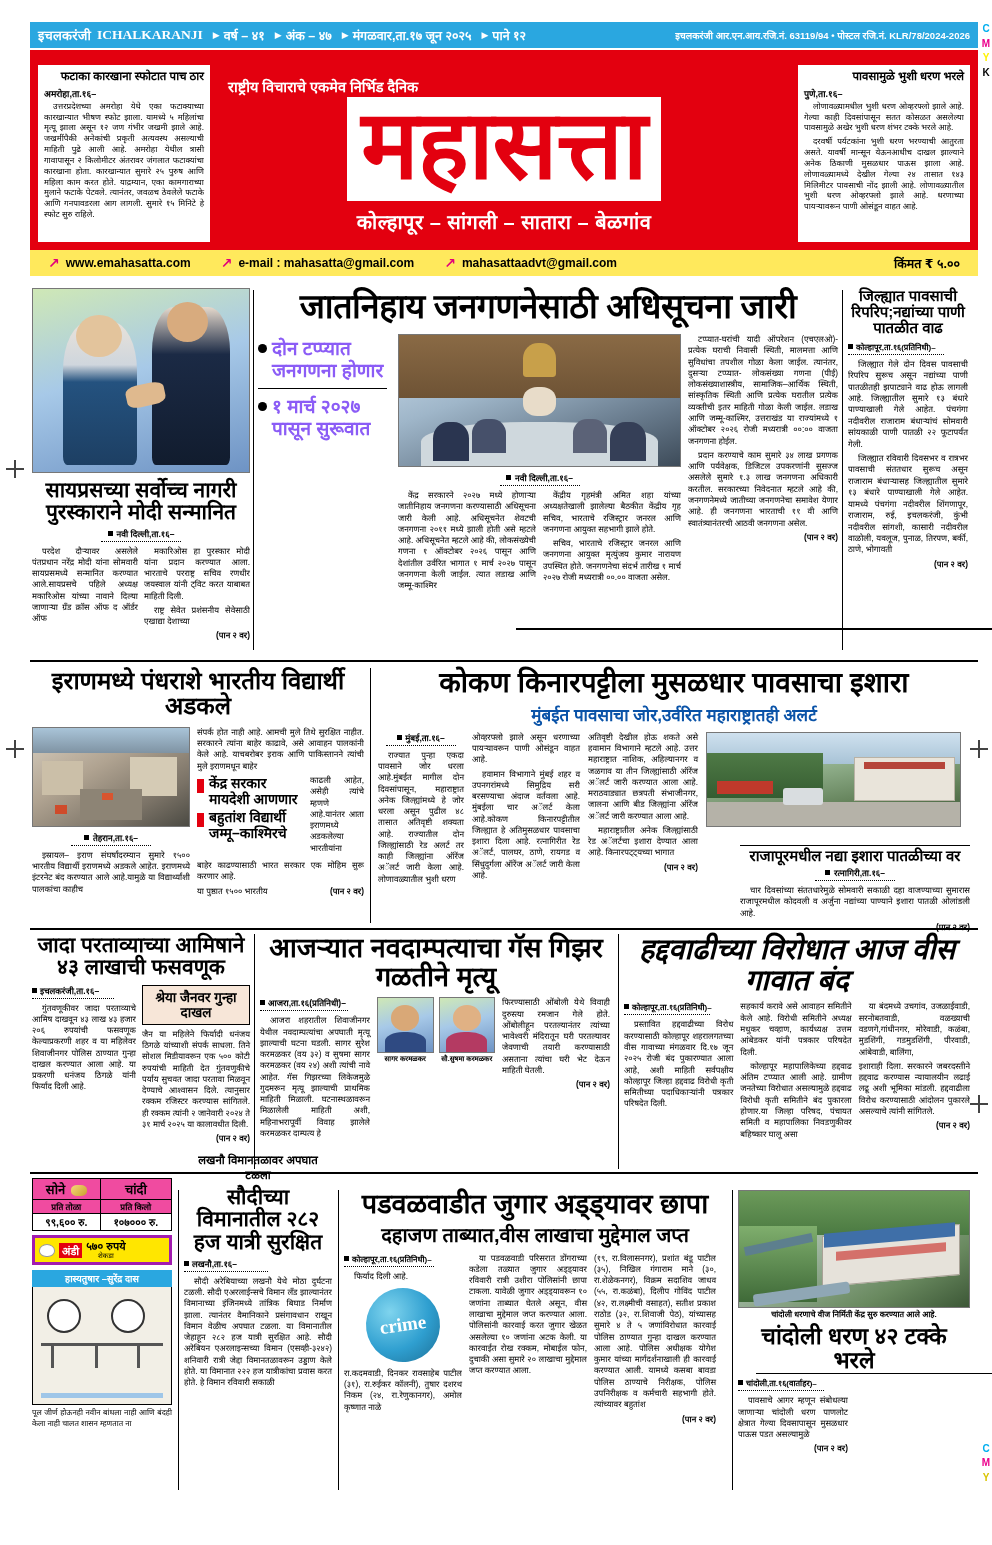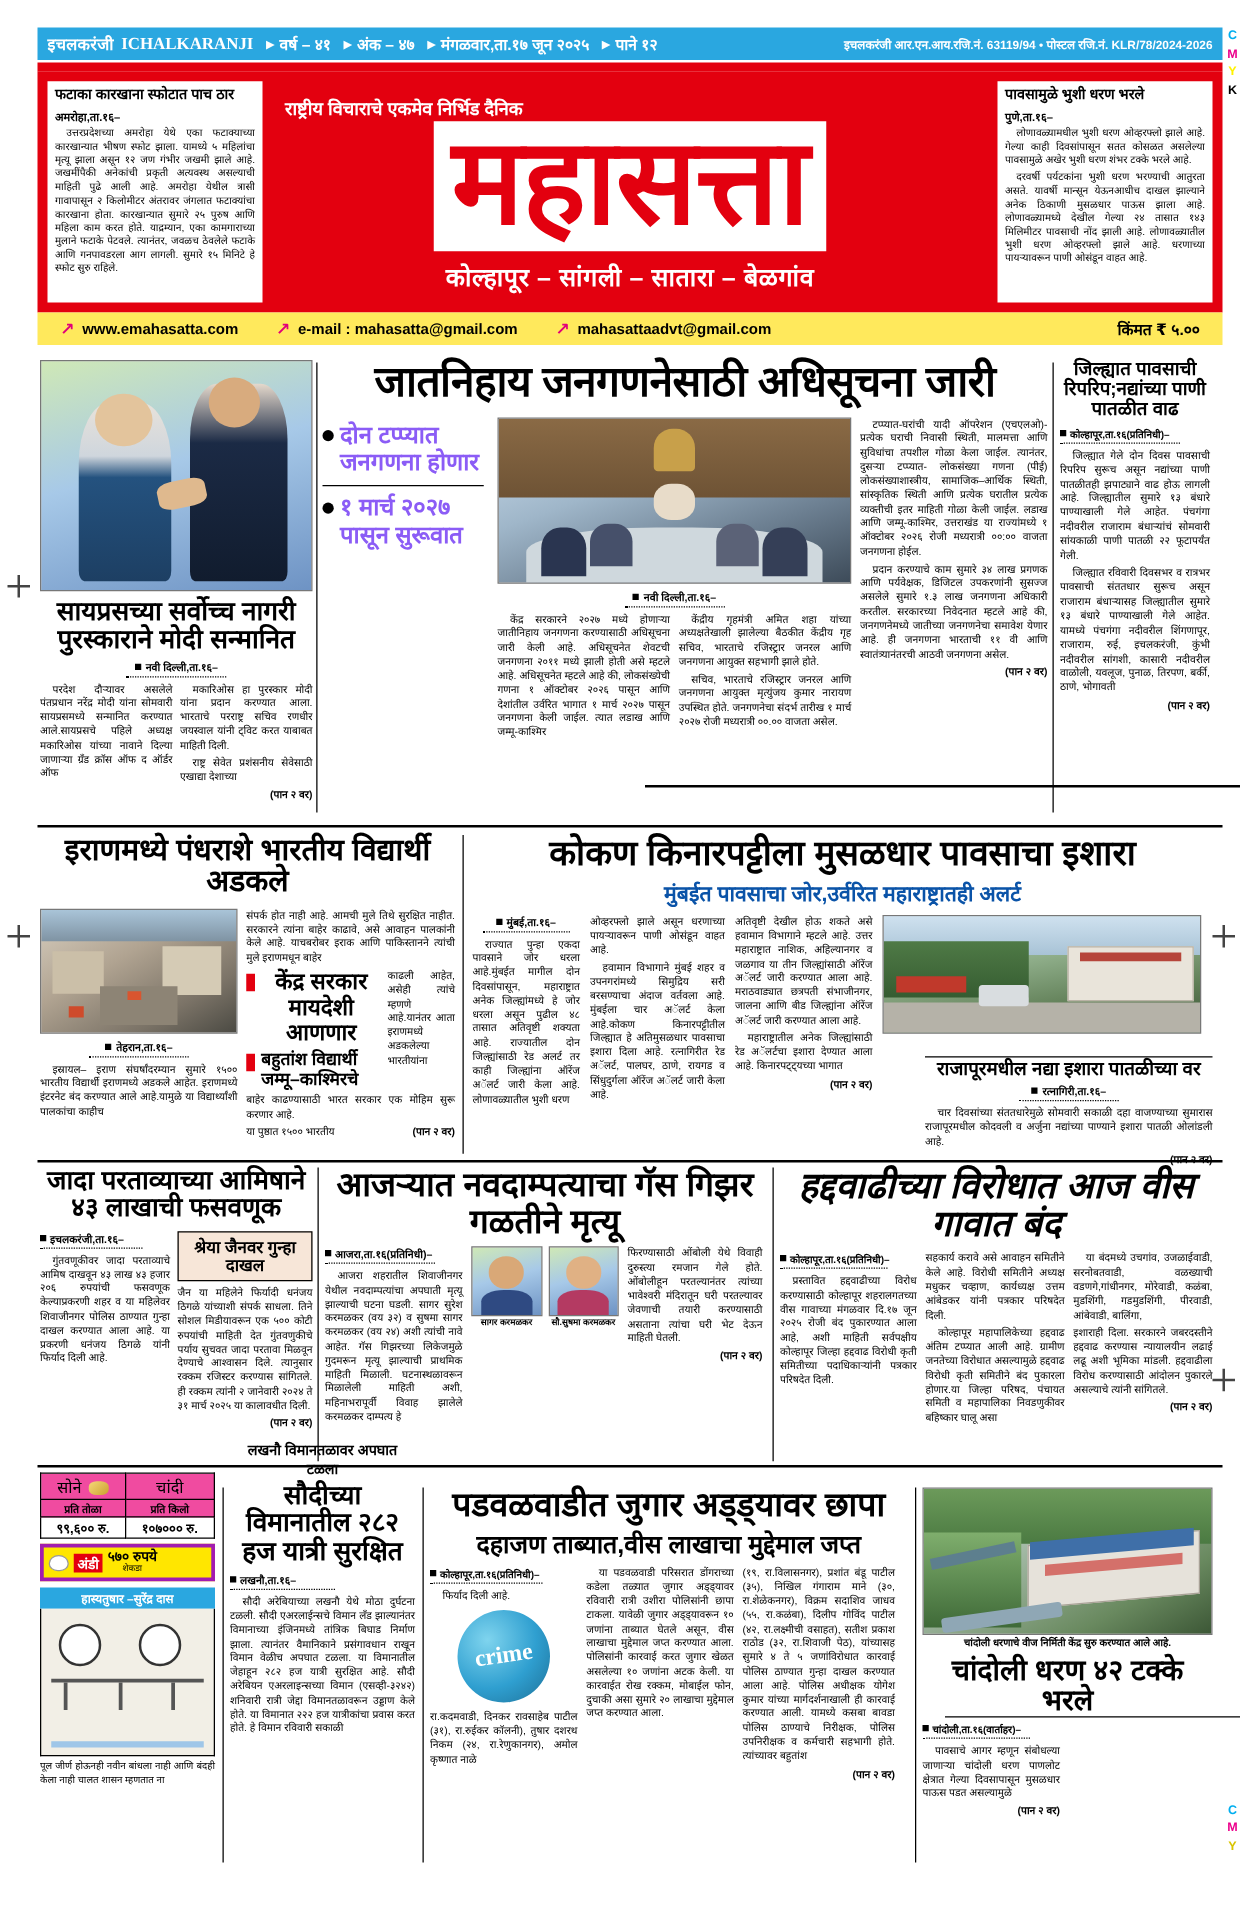--- a/index.html
+++ b/index.html
@@ -48,21 +48,21 @@
   .redline { position:absolute; left:30px; top:50px; width:948px; height:7px; background:#e3000f; }
 
   
   .masthead {
     position:absolute; left:30px; top:57px; width:948px; height:193px;
     background:#e3000f; display:flex; align-items:stretch;
   }
   .mh-side {
     width:172px; margin:8px; background:#fff; padding:5px 6px; overflow:hidden;
   }
-  .mh-side h4 { margin:0 0 3px 0; font-size:11.5px; text-align:left; font-weight:bold; line-height:1.2;}
+  .mh-side h4 { margin:0 0 3px 0; font-size:11.5px; text-align:right; font-weight:bold; line-height:1.2;}
   .mh-side .dl { font-size:9px; font-weight:bold; margin-bottom:2px;}
   .mh-side p { margin:0 0 3px 0; font-size:8.2px; line-height:1.32; text-align:justify; text-indent:9px;}
   .mh-center { flex:1; display:flex; flex-direction:column; align-items:center; justify-content:center; padding-top:4px;}
   .mh-tag { color:#fff; font-size:14.5px; font-weight:bold; margin-bottom:1px; align-self:flex-start; margin-left:10px;}
   .mh-logo {
     background:#fff; color:#e3000f; font-weight:bold;
     font-size:96px; line-height:0.98; letter-spacing:-1px;
     padding:2px 14px 8px 14px; font-family:"Liberation Serif", serif;
   }
   .mh-sub { color:#fff; font-size:20px; font-weight:bold; margin-top:7px; letter-spacing:.5px;}
@@ -103,21 +103,21 @@
 
   
   .bpoint { display:flex; gap:5px; align-items:flex-start; }
   .bdot { width:9px; height:9px; border-radius:50%; background:#000; flex:0 0 auto; margin-top:6px;}
   .bsq { width:7px; height:14px; background:#e3000f; flex:0 0 auto; margin-top:4px;}
   .pagelink { font-weight:bold; font-size:8.3px; }
 
   
   .gs { width:100%; border-collapse:collapse; }
   .gs td { border:1px solid #000; text-align:center; padding:1px 2px; }
-  .gs .hdr { background:#f04ba0; font-weight:normal; font-size:13px; }
+  .gs .hdr { background:#f04ba0; font-weight:bold; font-size:13px; }
   .gs .sub { background:#f04ba0; font-weight:bold; font-size:8.5px; }
   .gs .val { font-weight:bold; font-size:10.5px; }
   .eggrow { background:#ffe600; display:flex; align-items:center; gap:4px; padding:3px 4px; margin-top:4px; border:3px solid #a21caf;}
   .eggrow .egg { width:16px;height:13px;border-radius:50% 50% 45% 45%; background:#fff; border:1px solid #999; }
   .eggrow .lbl { background:#e3000f; color:#fff; font-weight:bold; font-size:11px; padding:0 3px;}
   .eggrow .amt { font-weight:bold; font-size:11px; color:#000;}
   .eggrow .unit { font-size:7px; }
 
   .cartoon-head { background:#2aa7e0; color:#fff; font-weight:bold; font-size:9.5px; text-align:center; padding:2px;}
   .cartoon-body { background:#f2efe6; height:118px; position:relative; border:1px solid #000; border-top:none;}
@@ -328,21 +328,21 @@
       </div>
 
       <div style="width:167px;">
         <div class="body-col">
             <p style="text-indent:0">संपर्क होत नाही आहे. आमची मुले तिथे सुरक्षित नाहीत. सरकारने त्यांना बाहेर काढावे, असे आवाहन पालकांनी केले आहे. याचबरोबर इराक आणि पाकिस्तानने त्यांची मुले इराणमधून बाहेर</p>
           </div>
         <div style="display:flex;gap:5px;margin-top:3px;">
           <div style="width:108px;">
             <div class="bpoint" style="margin-bottom:2px;">
               <span class="bsq"></span>
-              <span style="font-size:18px;font-weight:bold;line-height:1.15;text-align:center;">केंद्र सरकार मायदेशी आणणार</span>
+              <span style="font-size:14px;font-weight:bold;line-height:1.15;">केंद्र सरकार मायदेशी आणणार</span>
             </div>
             <div class="bpoint">
               <span class="bsq"></span>
               <span style="font-size:14px;font-weight:bold;line-height:1.15;">बहुतांश विद्यार्थी जम्मू–काश्मिरचे</span>
             </div>
           </div>
           <div class="body-col" style="width:54px;">
               <p style="text-indent:0">काढली आहेत, असेही त्यांचे म्हणणे आहे.यानंतर आता इराणमध्ये अडकलेल्या भारतीयांना</p>
             </div>
         </div>

